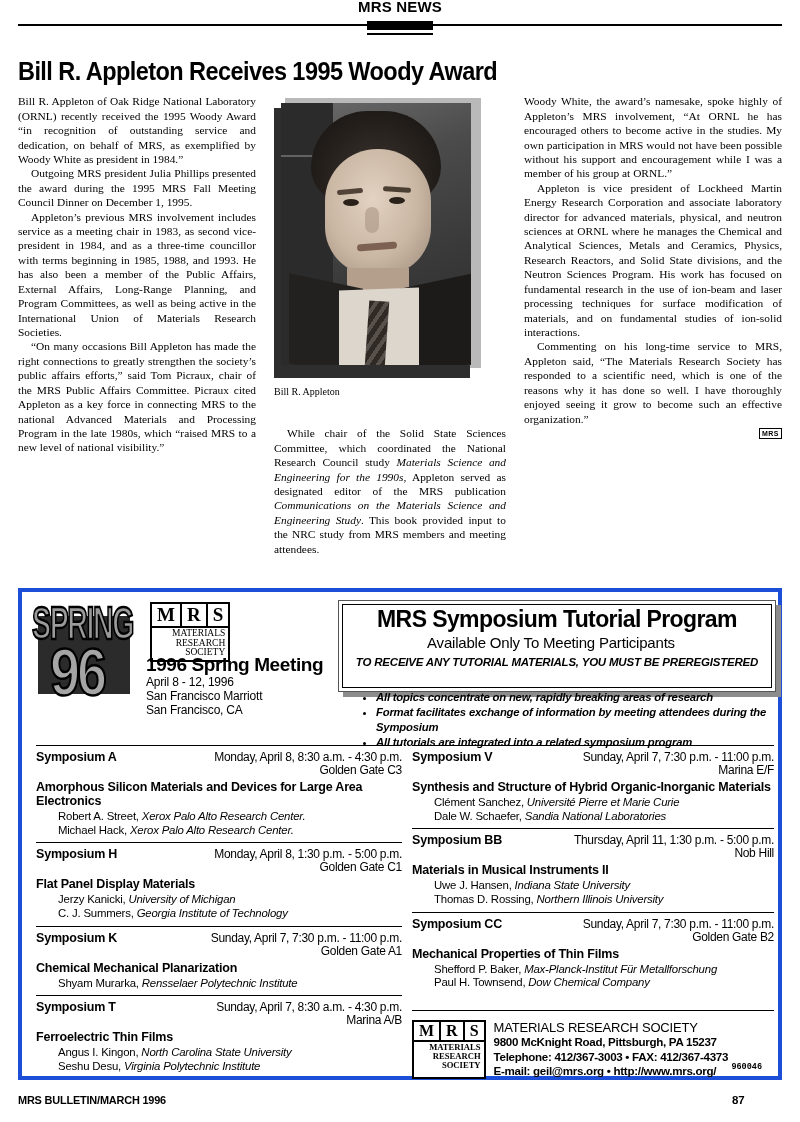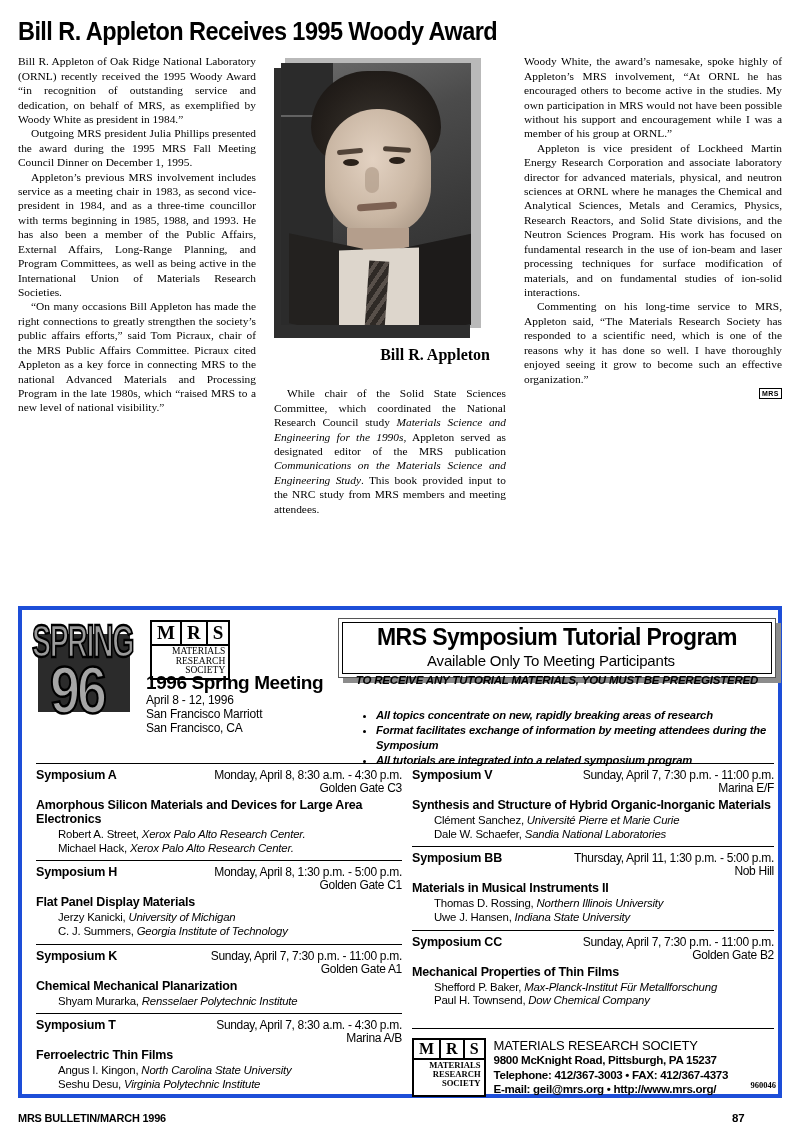--- a/index.html
+++ b/index.html
@@ -112,24 +112,24 @@
   .photo .nose { position:absolute; left:84px; top:104px; width:14px; height:26px; background:#b09c8a; border-radius:7px; opacity:.7;}
   .photo .mouth { position:absolute; left:76px; top:140px; width:40px; height:7px; background:#7d6253; border-radius:5px; transform: rotate(-4deg);}
   .photo .neck { position:absolute; left:66px; top:165px; width:62px; height:34px; background:#b49e8c;}
   .photo .shirt { position:absolute; left:58px; top:186px; width:80px; height:78px; background:#ddd6cc; transform: skewY(-2deg);}
   .photo .suit-l { position:absolute; left:8px; top:178px; width:74px; height:90px; background:#23211f; transform: skewY(12deg);}
   .photo .suit-r { position:absolute; left:118px; top:178px; width:76px; height:90px; background:#1d1b1a; transform: skewY(-12deg);}
   .photo .tie { position:absolute; left:86px; top:198px; width:20px; height:66px;
       background: repeating-linear-gradient(120deg,#2f2a26 0 5px,#58504a 5px 9px); transform: rotate(4deg); }
   .photo-caption {
     position: absolute; left: 0; top: 288px; width: 216px;
-    text-align: right;
+    text-align: left;
     font-family: "Liberation Serif", serif;
-    font-weight: bold;
-    font-size: 16px;
+    font-weight: normal;
+    font-size: 10px;
   }
   .it { font-style: italic; }
 
   .mrs-end-mark {
     display:inline-block; vertical-align: -1px;
     border: 1.2px solid #000;
     font-family: "Liberation Sans", sans-serif;
     font-size: 7px; font-weight: bold;
     line-height: 9px; padding: 0 2px; letter-spacing: .5px;
     float: right; margin-top: 2px;
@@ -180,21 +180,21 @@
   .mrs-logo-top { position: absolute; left: 128px; top: 10px; }
   .mrs-logo-top .row1 { font-size: 19px; }
   .mrs-logo-top .row2 { font-size: 9.5px; }
 
   .meeting-info { position:absolute; left: 124px; top: 62px; font-family:"Liberation Sans", sans-serif; }
   .meeting-title { font-size: 19px; font-weight: bold; letter-spacing: -0.4px; }
   .meeting-line { font-size: 12px; line-height: 1.16; letter-spacing:-0.2px; }
 
   
   .tut-box {
-    position:absolute; left: 316px; top: 8px; width: 438px; height: 60px;
+    position:absolute; left: 316px; top: 8px; width: 438px; height: 92px;
     border: 1px solid #555; background:#fff;
     box-shadow: 5px 5px 0 #8c8c8c;
   }
   .tut-box-in { position:absolute; inset: 3px; border: 1px solid #000; }
   .tut-title {
     position:absolute; left:0; right:0; top: 5px; text-align:center;
     font-family:"Liberation Sans", sans-serif; font-weight:bold;
     font-size: 23px; letter-spacing:-0.6px;
   }
   .tut-sub {
@@ -235,39 +235,45 @@
   
   .contact { position:absolute; left: 390px; top: 418px; width: 370px; }
   .contact-rule { border-top: 1.6px solid #000; width: 362px; }
   .contact-body { display:flex; gap: 8px; margin-top: 9px; }
   .mrs-logo-contact .row1 { font-size: 16px; }
   .mrs-logo-contact .row2 { font-size: 8.6px; font-weight: bold; }
   .contact-text { font-family:"Liberation Sans", sans-serif; }
   .contact-org { font-size: 13px; letter-spacing:-0.2px; }
   .contact-line { font-size: 11.6px; font-weight: bold; letter-spacing:-0.3px; line-height:1.27; }
   .adcode {
-    position:absolute; right: 2px; bottom: 4px;
-    font-family:Liberation Serif, serif; font-weight: bold; font-size: 8.5px;
+    position:absolute; right: 16px; bottom: 4px;
+    font-family:Liberation Mono, monospace; font-weight: bold; font-size: 8.5px;
   }
 
   
   .footer {
     position:absolute; left: 18px; right: 18px; bottom: 16px;
     display:flex; justify-content: space-between; align-items: baseline;
     font-family:"Liberation Sans", sans-serif; font-weight: bold; font-size: 11.5px;
     letter-spacing: -0.2px;
     transform: scaleX(0.95); transform-origin: left bottom;
   }
   .footer .pg { transform: scaleX(1.053); }
 </style>
 </head>
 <body>
 
 <div class="page">
 
+  <div class="masthead">
+    <div class="masthead-title">MRS NEWS</div>
+    <div class="masthead-rule"></div>
+    <div class="masthead-block"></div>
+    <div class="masthead-underbar"></div>
+  </div>
 
   <h1 class="headline">Bill R. Appleton Receives 1995 Woody Award</h1>
 
   <div class="article">
 
     <div class="col col-1">
       <p class="noindent">Bill R. Appleton of Oak Ridge National Laboratory (ORNL) recently received the 1995 Woody Award “in recognition of outstanding service and dedication, on behalf of MRS, as exemplified by Woody White as president in 1984.”</p>
       <p>Outgoing MRS president Julia Phillips presented the award during the 1995 MRS Fall Meeting Council Dinner on December 1, 1995.</p>
       <p>Appleton’s previous MRS involvement includes service as a meeting chair in 1983, as second vice-president in 1984, and as a three-time councillor with terms beginning in 1985, 1988, and 1993. He has also been a member of the Public Affairs, External Affairs, Long-Range Planning, and Program Committees, as well as being active in the International Union of Materials Research Societies.</p>
       <p>“On many occasions Bill Appleton has made the right connections to greatly strengthen the society’s public affairs efforts,” said Tom Picraux, chair of the MRS Public Affairs Committee. Picraux cited Appleton as a key force in connecting MRS to the national Advanced Materials and Processing Program in the late 1980s, which “raised MRS to a new level of national visibility.”</p>
@@ -422,22 +428,22 @@
             </div>
             <div class="sym-block">
               <div class="sym-rule"></div>
               <div class="sym-head">
                 <div class="sym-name">Symposium BB</div>
                 <div class="sym-when">Thursday, April 11, 1:30 p.m. - 5:00 p.m.</div>
               </div>
               <div class="sym-room">Nob Hill</div>
               <div class="sym-topic">Materials in Musical Instruments II</div>
               <div class="sym-people">
+                <div class="sym-person"><span>Uwe J. Hansen, </span><span class="aff">Indiana State University</span></div>
                 <div class="sym-person"><span>Thomas D. Rossing, </span><span class="aff">Northern Illinois University</span></div>
-                <div class="sym-person"><span>Uwe J. Hansen, </span><span class="aff">Indiana State University</span></div>
               </div>
             </div>
             <div class="sym-block">
               <div class="sym-rule"></div>
               <div class="sym-head">
                 <div class="sym-name">Symposium CC</div>
                 <div class="sym-when">Sunday, April 7, 7:30 p.m. - 11:00 p.m.</div>
               </div>
               <div class="sym-room">Golden Gate B2</div>
               <div class="sym-topic">Mechanical Properties of Thin Films</div>

